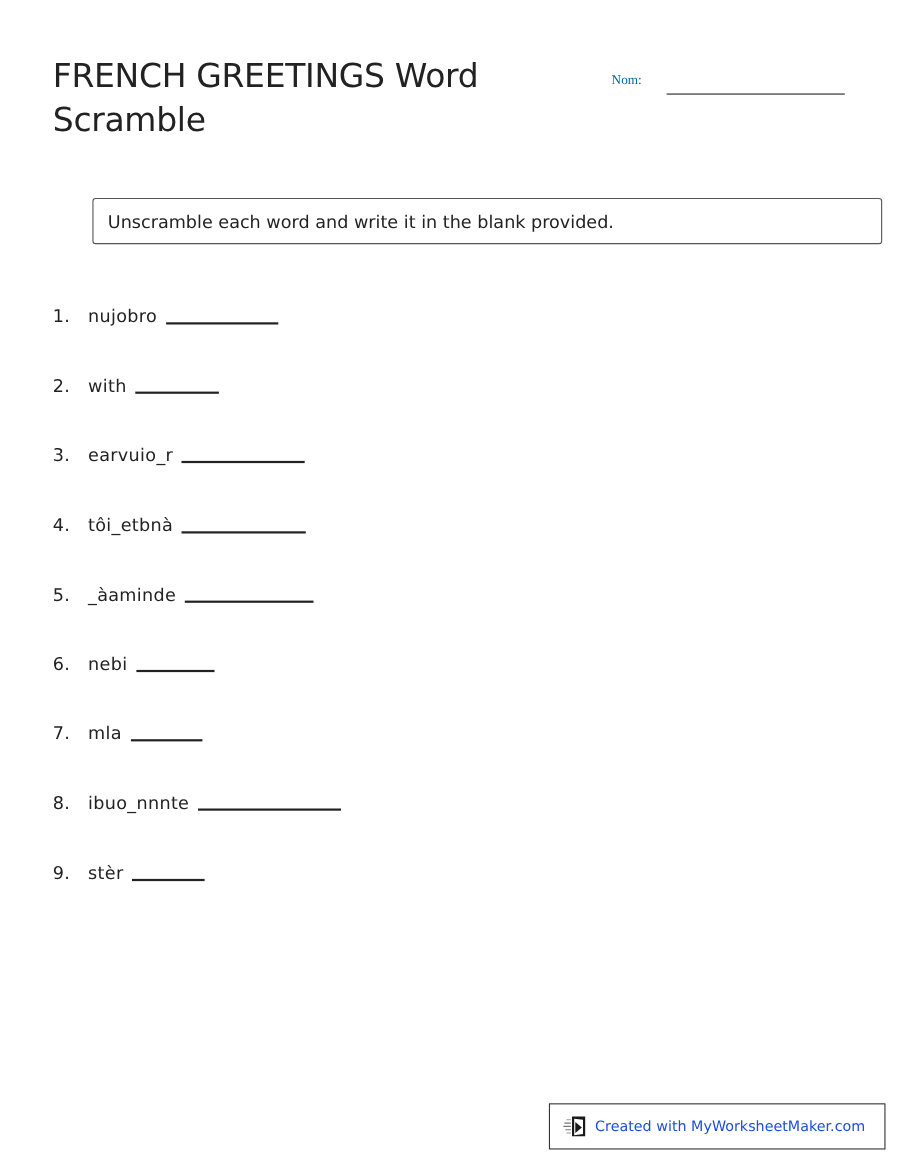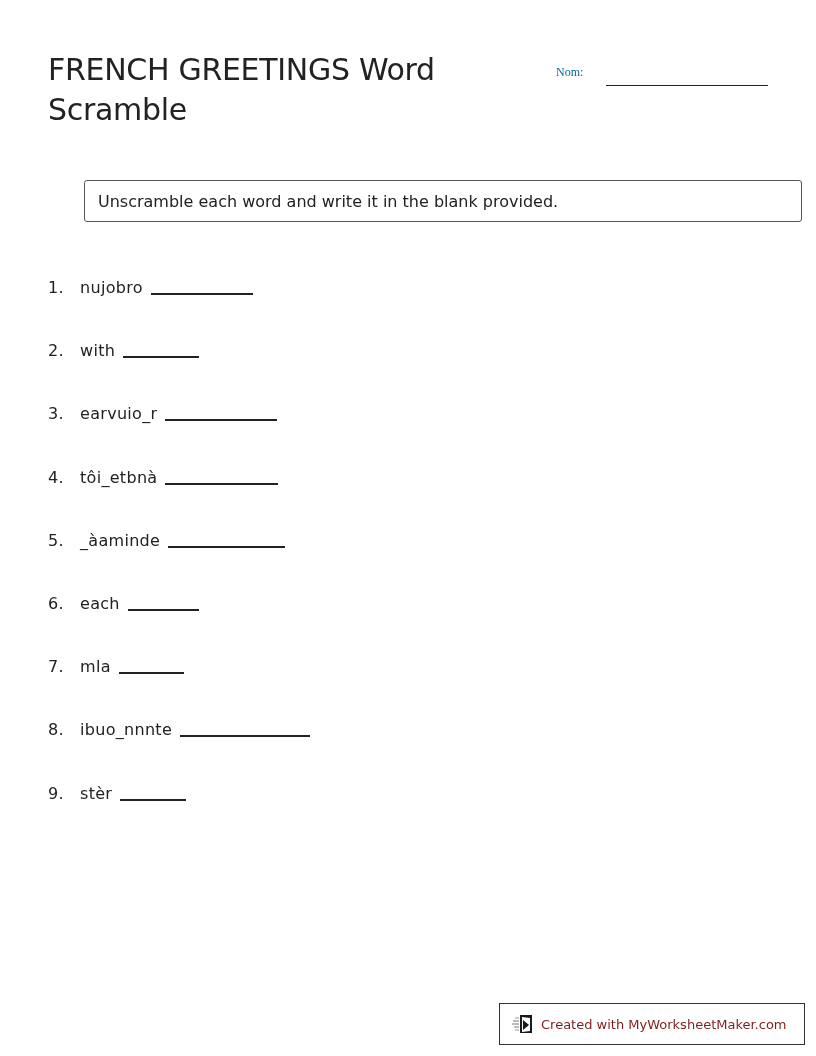--- a/index.html
+++ b/index.html
@@ -109,21 +109,21 @@
       left: 499px;
       top: 1003px;
       width: 306px;
       height: 42px;
       box-sizing: border-box;
       border: 1.3px solid #333333;
       display: flex;
       align-items: center;
       padding-left: 12px;
       font-size: 13px;
-      color: #7f1d1d;
+      color: #1d4ed8;
     }
     .logo {
       width: 24px;
       height: 22px;
       margin-right: 5px;
     }
   </style>
 </head>
 <body>
 
@@ -161,21 +161,21 @@
     <span class="q-word">tôi_etbnà</span>
     <span class="q-blank" style="width: 113px;"></span>
   </li>
   <li class="q">
     <span class="q-num">5.</span>
     <span class="q-word">_àaminde</span>
     <span class="q-blank" style="width: 117px;"></span>
   </li>
   <li class="q">
     <span class="q-num">6.</span>
-    <span class="q-word">each</span>
+    <span class="q-word">nebi</span>
     <span class="q-blank" style="width: 71px;"></span>
   </li>
   <li class="q">
     <span class="q-num">7.</span>
     <span class="q-word">mla</span>
     <span class="q-blank" style="width: 65px;"></span>
   </li>
   <li class="q">
     <span class="q-num">8.</span>
     <span class="q-word">ibuo_nnnte</span>

